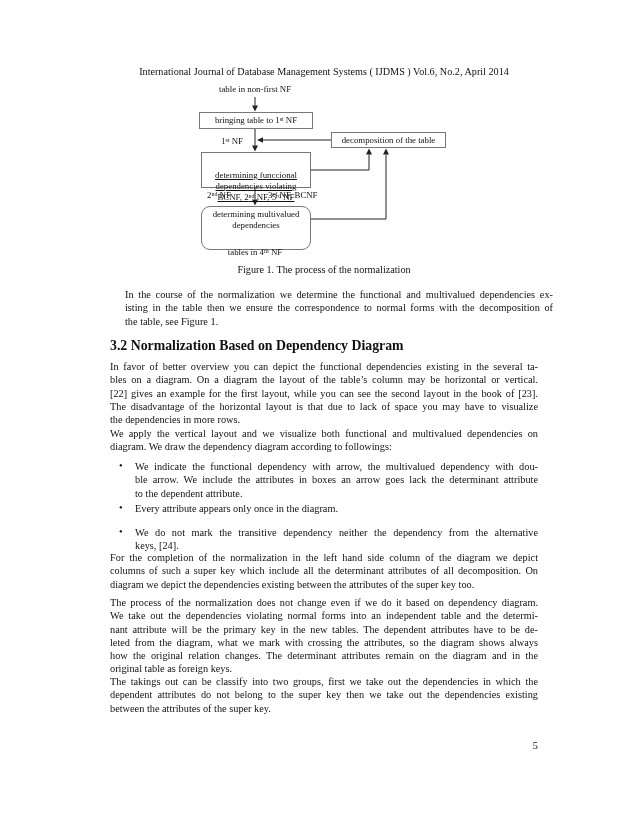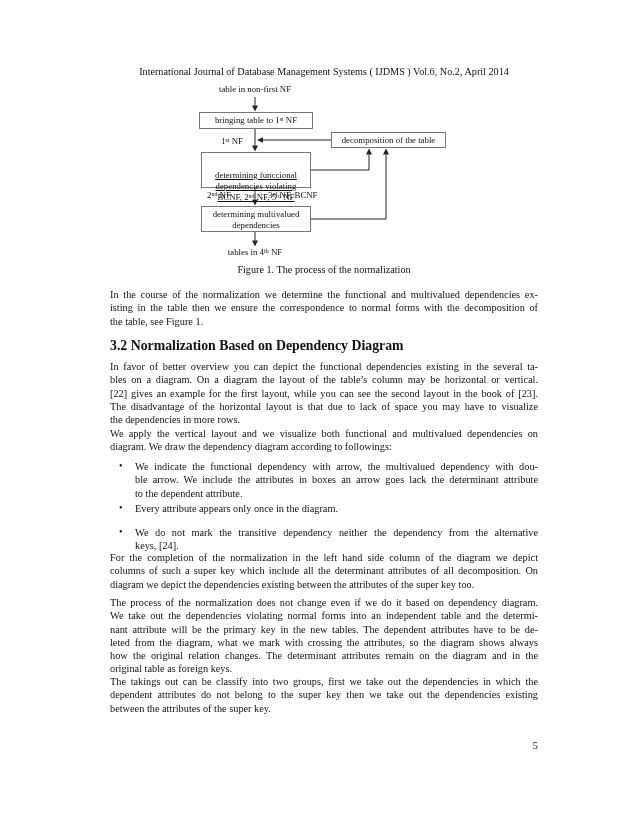--- a/index.html
+++ b/index.html
@@ -17,37 +17,37 @@
 
   
   .diagram{position:absolute;left:0;top:0;width:638px;height:270px;font-size:8.8px;}
   .connectors{position:absolute;left:0;top:0;pointer-events:none;}
   .connectors line,.connectors polyline{stroke:var(--connector);stroke-width:1;fill:none;}
   .connectors polygon{fill:var(--connector);}
   .dbox{position:absolute;border:1px solid var(--box-border);background:var(--page-bg);text-align:center;}
   .box-a{left:199px;top:112px;width:114px;height:17px;line-height:15px;}
   .box-d{left:331px;top:132px;width:115px;height:16px;line-height:14px;}
   .box-b{left:201px;top:152px;width:110px;height:36px;padding-top:17px;line-height:11px;text-decoration:underline;}
-  .box-c{left:201px;top:206px;width:110px;height:26px;padding-top:2px;line-height:11px;}
+  .box-c{left:201px;top:206px;width:110px;height:44px;padding-top:2px;line-height:11px;border-radius:9px;}
   .dlabel{position:absolute;white-space:nowrap;}
   .lbl-start{left:155px;top:84px;width:200px;text-align:center;}
   .lbl-1nf{left:198px;top:136px;width:45px;text-align:right;}
   .lbl-2nf{left:207px;top:190px;}
   .lbl-3nf{left:268px;top:190px;}
   .lbl-end{left:155px;top:247px;width:200px;text-align:center;}
   sup{font-size:0.68em;line-height:0;position:relative;top:-0.42em;vertical-align:baseline;}
 
   .caption{position:absolute;left:110px;top:264px;width:428px;text-align:center;font-size:10.2px;}
 
   
   .para,.heading,.bullet-item,.pagenum{position:absolute;left:110px;width:428px;}
   .para{font-size:10.3px;line-height:13.3px;}
   .para .line{text-align:justify;text-align-last:justify;}
   .para .line:last-child{text-align-last:left;}
-  .p1{top:288px;}
+  .p1{top:288px;margin-left:15px;}
   .p2{top:360px;}
   .p3{top:427px;}
   .p4{top:551px;}
   .p5{top:596px;}
   .p6{top:675px;}
   .heading{top:338px;font-size:13.8px;font-weight:bold;white-space:nowrap;}
   .bullet-item{font-size:10.3px;line-height:13.3px;padding-left:25px;}
   .bullet-item .bullet-marker{position:absolute;left:9px;top:-1px;font-size:10.3px;}
   .bullet-item .blines .line{text-align:justify;text-align-last:justify;}
   .bullet-item .blines .line:last-child{text-align-last:left;}

